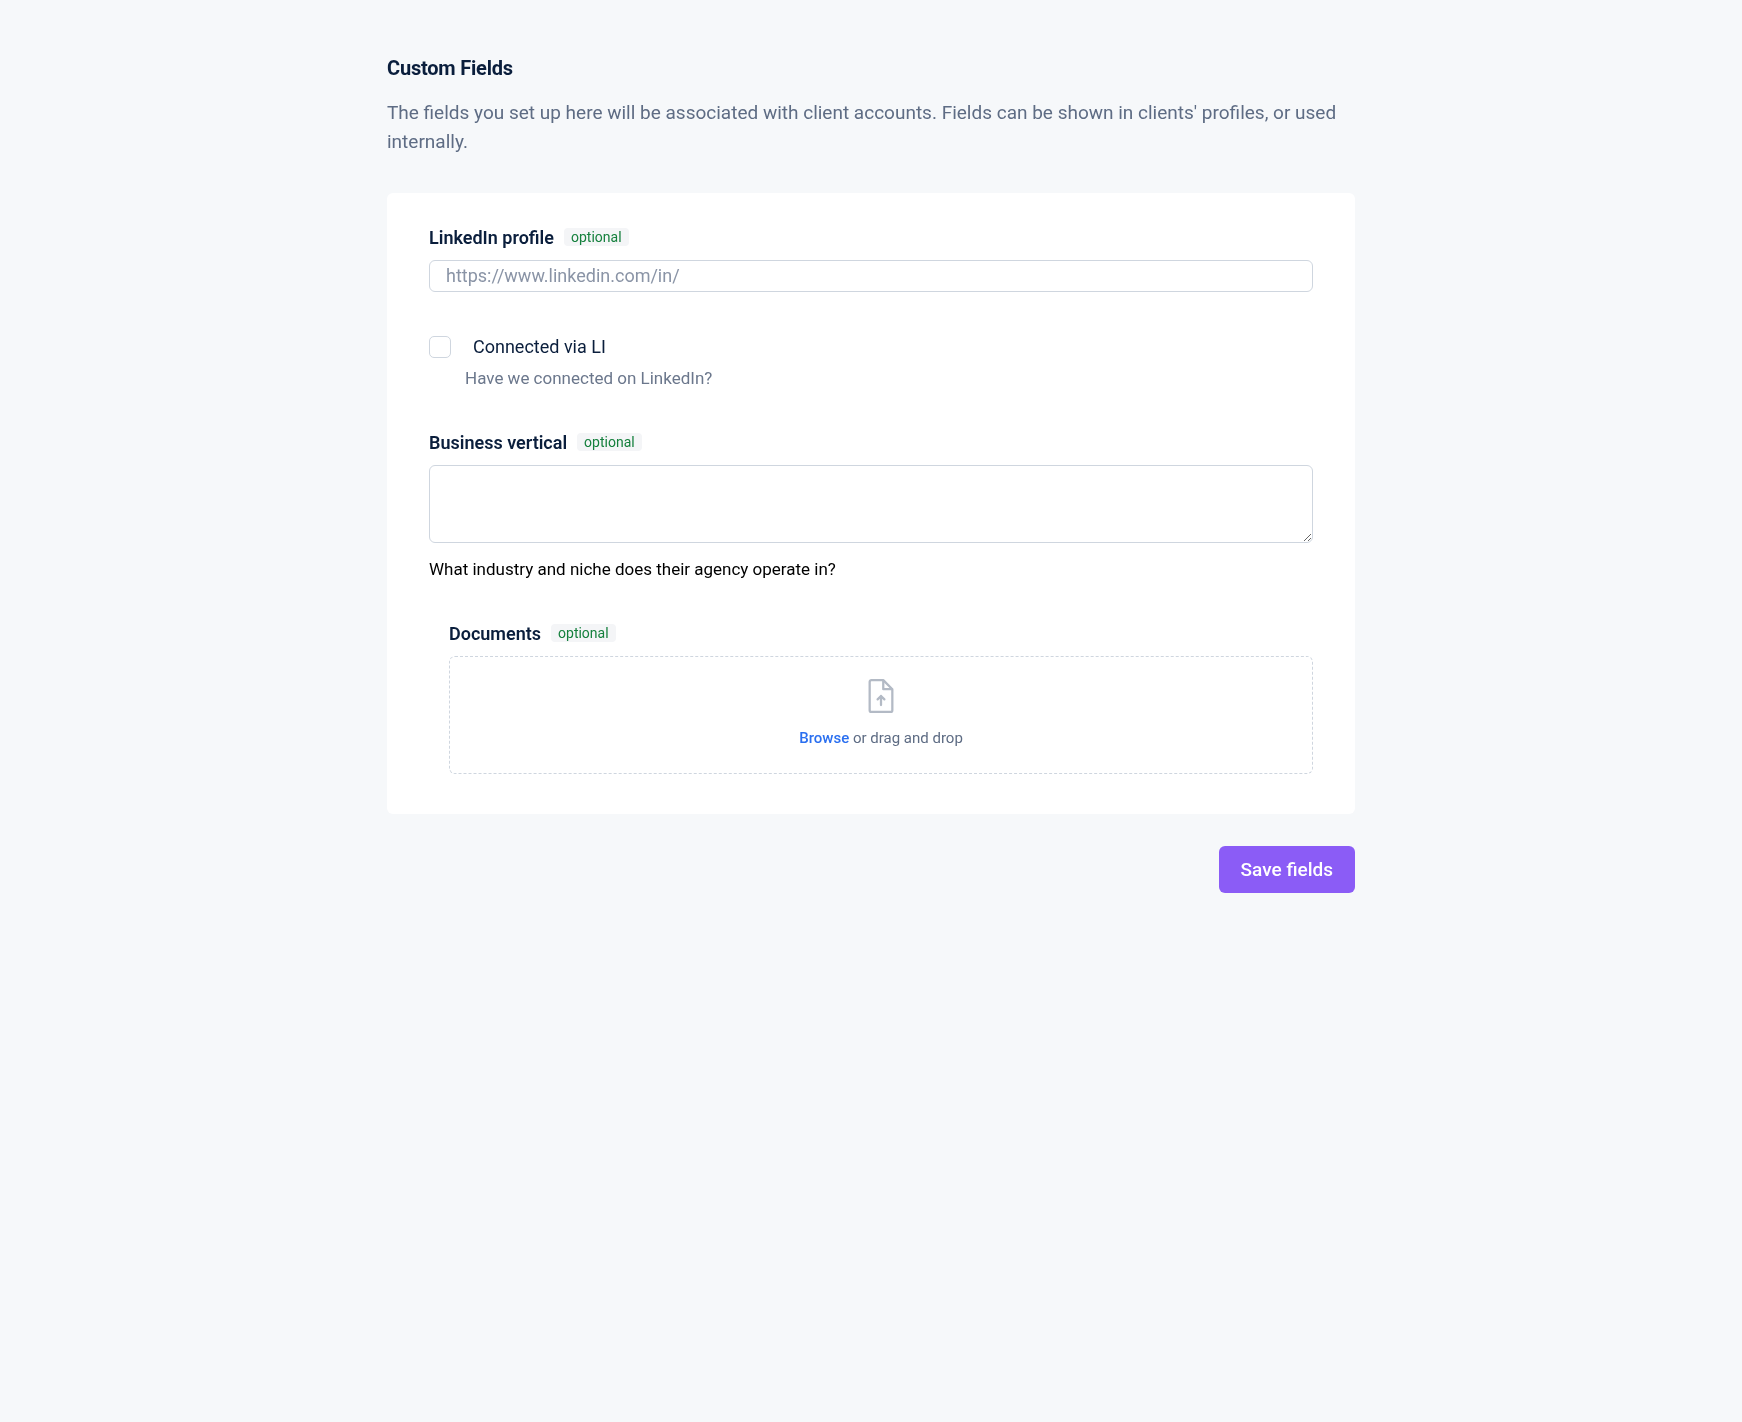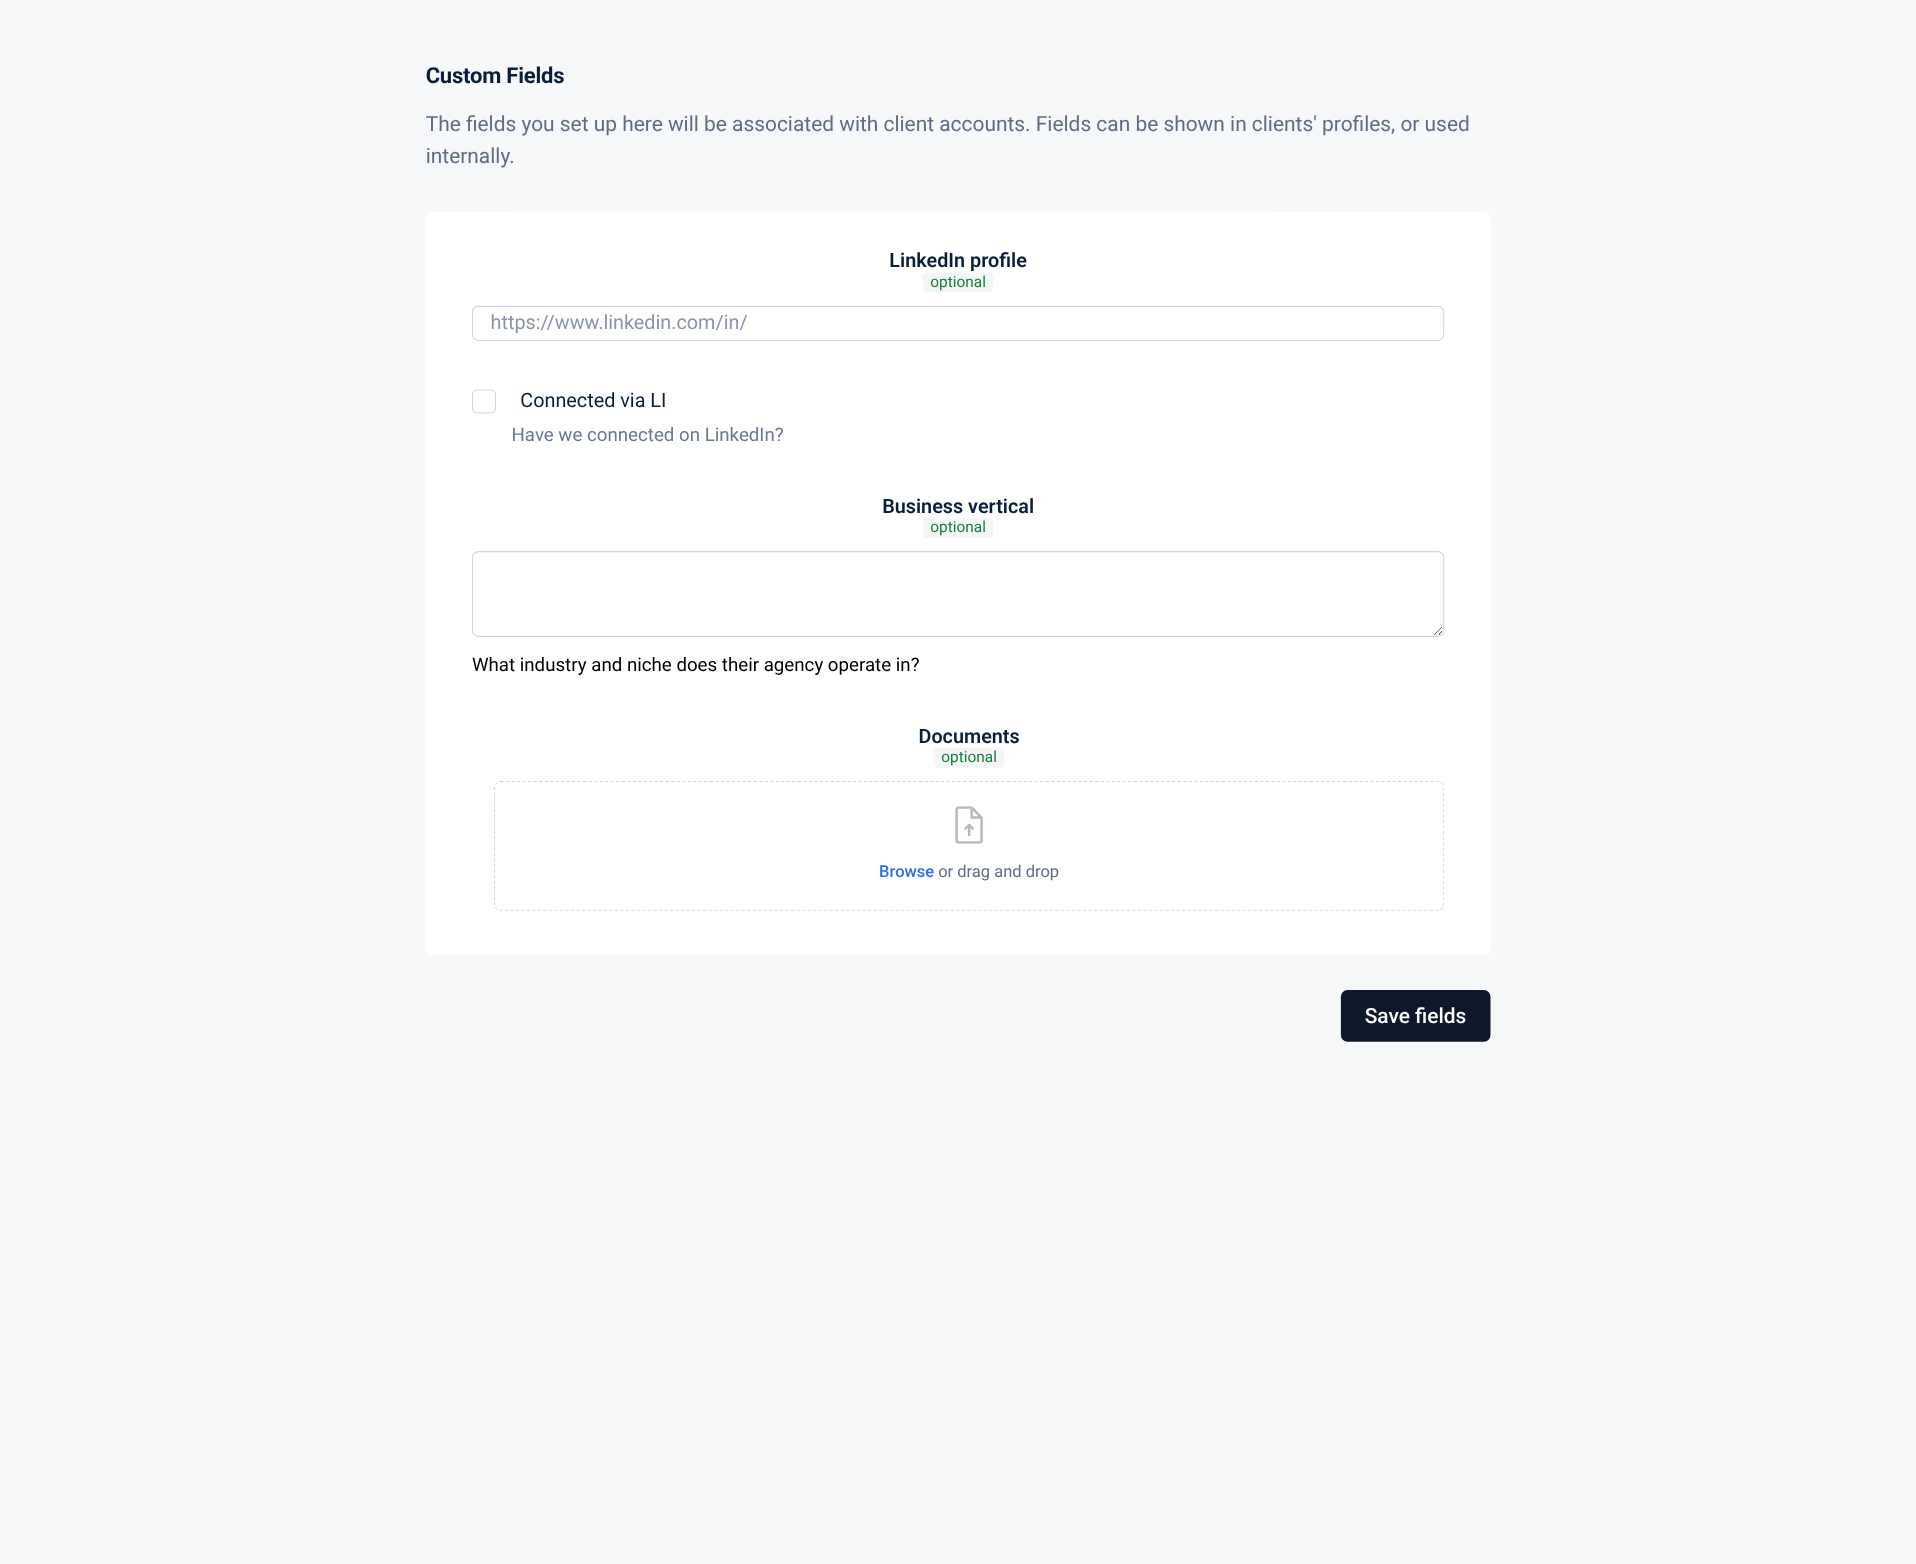--- a/index.html
+++ b/index.html
@@ -45,22 +45,22 @@
     .form-group {
       margin-bottom: 44px;
     }
     .form-group:last-child {
       margin-bottom: 0;
     }
 
     .label-row {
       display: flex;
       align-items: center;
+      gap: 10px;
       margin-bottom: 12px;
-      flex-direction: column;
     }
 
     .field-label {
       font-size: 18px;
       font-weight: 600;
       color: #0a1e3c;
     }
 
     .badge-optional {
       background: #f4f5f7;
@@ -158,21 +158,21 @@
       color: #2a6ff0;
       font-weight: 500;
     }
 
     .actions {
       display: flex;
       justify-content: flex-end;
       margin-top: 32px;
     }
     .btn-primary {
-      background: #0f172a;
+      background: #8b5cf6;
       color: #ffffff;
       border: none;
       border-radius: 6px;
       font-size: 19px;
       font-weight: 500;
       padding: 12px 22px;
       cursor: pointer;
       font-family: inherit;
     }
   </style>

